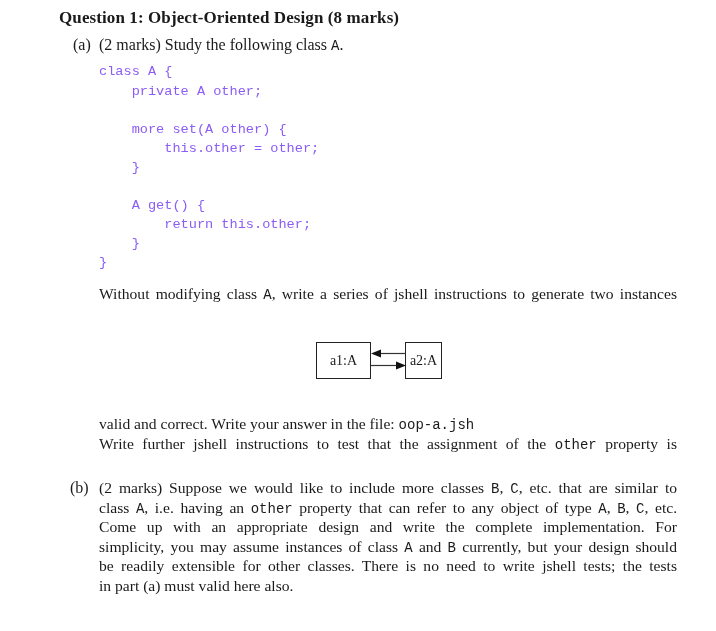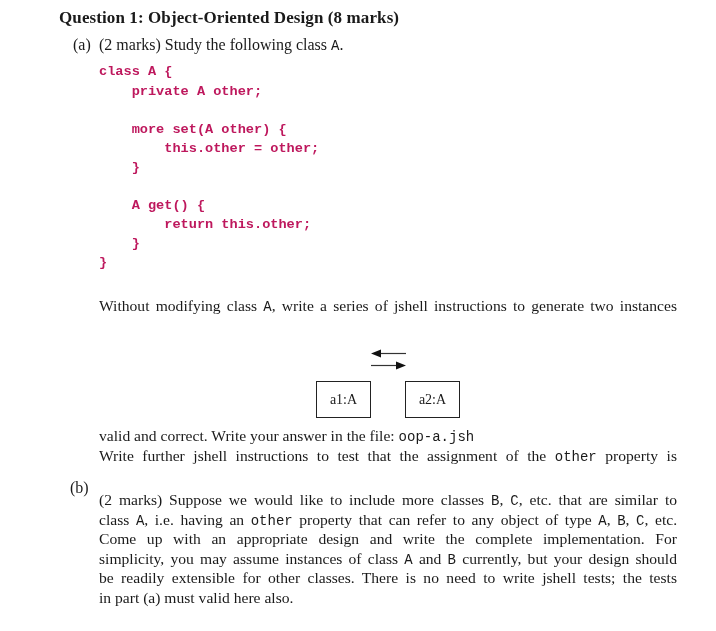--- a/index.html
+++ b/index.html
@@ -26,33 +26,31 @@
       margin-left: 20px;
     }
     .part-label {
       font-family: "Liberation Serif", serif;
       font-size: 16px;
     }
     .code {
       font-family: "Liberation Mono", "DejaVu Sans Mono", monospace;
       font-size: 13.6px;
       white-space: pre;
-      color: #be185d;
-      font-weight: bold;
+      color: #8b5cf6;
     }
     .tt {
       font-family: "Liberation Mono", "DejaVu Sans Mono", monospace;
       font-size: 14px;
     }
     .para {
       position: absolute;
       font-family: "Liberation Serif", serif;
       font-size: 15.6px;
       line-height: 19.5px;
-      margin-top: 12px;
     }
     .line {
       display: block;
       text-align: justify;
       text-align-last: justify;
       white-space: nowrap;
       height: 19.5px;
     }
     .line.last {
       text-align-last: left;
@@ -60,21 +58,20 @@
     .diagram-box {
       position: absolute;
       border: 1.2px solid #222;
       box-sizing: border-box;
       background: #fff;
       display: flex;
       align-items: center;
       justify-content: center;
       font-family: "Liberation Serif", serif;
       font-size: 14px;
-      margin-top: 39px;
     }
   </style>
 </head>
 <body>
 
 <div class="abs q-title">Question 1: Object-Oriented Design (8 marks)</div>
 
 <div class="abs part-label" style="left:73px; top:36px;">(a)</div>
 <div class="abs part-label" style="left:99px; top:36px;">
   <span>(2 marks)</span>
@@ -93,21 +90,21 @@
 <div class="abs code" style="left:99px; top:255px;">}</div>
 
 <div class="para" style="left:99px; top:284px; width:578px;">
   <span class="line"><span>Without modifying class </span><span class="tt">A</span><span>, write a series of jshell instructions to generate two instances</span></span>
 </div>
 
 <div>
   <div class="diagram-box" style="left:316px; top:342px; width:55px; height:37px;">
     <span>a1:A</span>
   </div>
-  <div class="diagram-box" style="left:405px; top:342px; width:55px; height:37px;">
+  <div class="diagram-box" style="left:405px; top:342px; width:37px; height:37px;">
     <span>a2:A</span>
   </div>
   <svg style="position:absolute; left:370px; top:345px;" width="37" height="28" viewBox="0 0 37 28">
 
     <line x1="36" y1="8.5" x2="10" y2="8.5" stroke="#333" stroke-width="1.2"></line>
     <polygon points="1,8.5 11,4.5 11,12.5" fill="#111"></polygon>
 
     <line x1="1" y1="20.5" x2="27" y2="20.5" stroke="#333" stroke-width="1.2"></line>
     <polygon points="36,20.5 26,16.5 26,24.5" fill="#111"></polygon>
   </svg>

